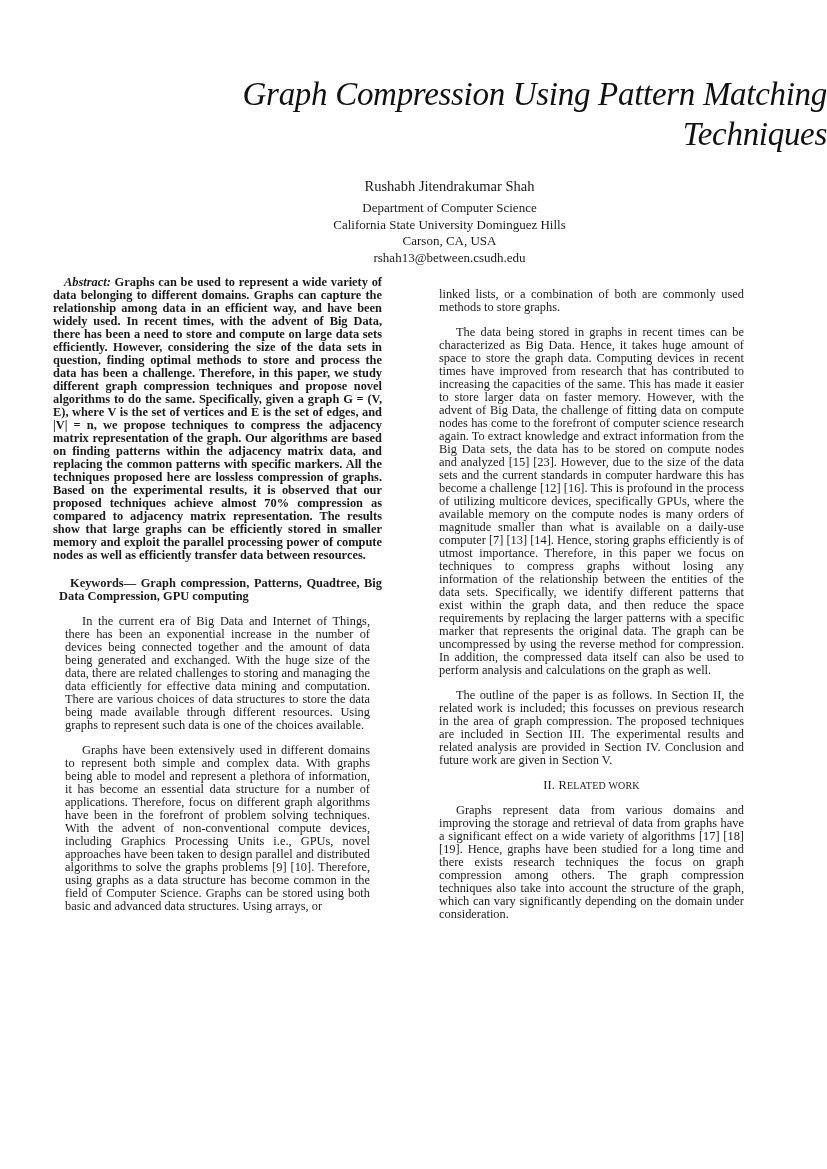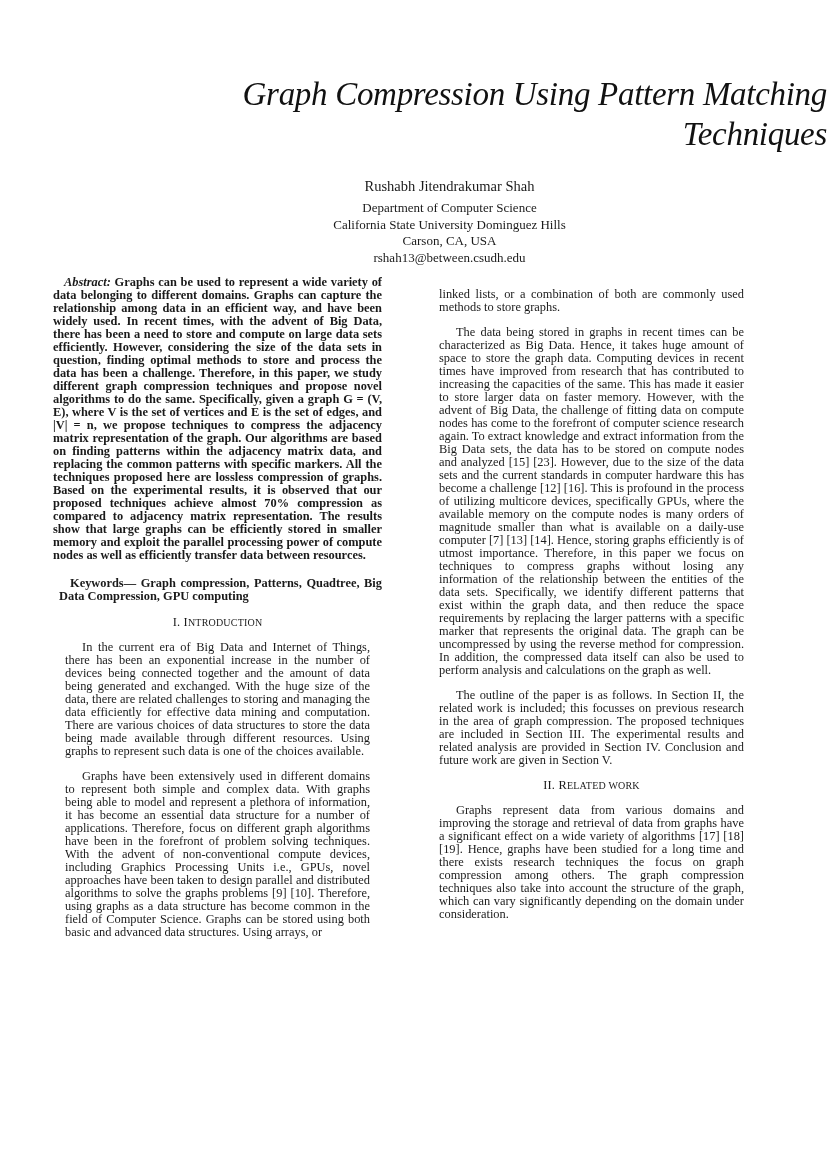--- a/index.html
+++ b/index.html
@@ -34,21 +34,20 @@
   <div class="affil">California State University Dominguez Hills</div>
   <div class="affil">Carson, CA, USA</div>
   <div class="affil">rshah13@between.csudh.edu</div>
 </div>
 
 <div class="col col-left">
   <p class="abstract"><span class="lead">Abstract:</span><span> Graphs can be used to represent a wide variety of data belonging to different domains. Graphs can capture the relationship among data in an efficient way, and have been widely used. In recent times, with the advent of Big Data, there has been a need to store and compute on large data sets efficiently. However, considering the size of the data sets in question, finding optimal methods to store and process the data has been a challenge. Therefore, in this paper, we study different graph compression techniques and propose novel algorithms to do the same. Specifically, given a graph G = (V, E), where V is the set of vertices and E is the set of edges, and |V| = n, we propose techniques to compress the adjacency matrix representation of the graph. Our algorithms are based on finding patterns within the adjacency matrix data, and replacing the common patterns with specific markers. All the techniques proposed here are lossless compression of graphs. Based on the experimental results, it is observed that our proposed techniques achieve almost 70% compression as compared to adjacency matrix representation. The results show that large graphs can be efficiently stored in smaller memory and exploit the parallel processing power of compute nodes as well as efficiently transfer data between resources.</span></p>
 
   <p class="keywords">Keywords— Graph compression, Patterns, Quadtree, Big Data Compression, GPU computing</p>
 
-  <div class="section-head"><span>I. </span><span>I</span><span class="sc">ntroduction</span></div>
 
   <p class="body">In the current era of Big Data and Internet of Things, there has been an exponential increase in the number of devices being connected together and the amount of data being generated and exchanged. With the huge size of the data, there are related challenges to storing and managing the data efficiently for effective data mining and computation. There are various choices of data structures to store the data being made available through different resources. Using graphs to represent such data is one of the choices available.</p>
   <p class="body">Graphs have been extensively used in different domains to represent both simple and complex data. With graphs being able to model and represent a plethora of information, it has become an essential data structure for a number of applications. Therefore, focus on different graph algorithms have been in the forefront of problem solving techniques. With the advent of non-conventional compute devices, including Graphics Processing Units i.e., GPUs, novel approaches have been taken to design parallel and distributed algorithms to solve the graphs problems [9] [10]. Therefore, using graphs as a data structure has become common in the field of Computer Science. Graphs can be stored using both basic and advanced data structures. Using arrays, or</p>
 </div>
 
 <div class="col col-right">
   <p class="body noindent">linked lists, or a combination of both are commonly used methods to store graphs.</p>
   <p class="body">The data being stored in graphs in recent times can be characterized as Big Data. Hence, it takes huge amount of space to store the graph data. Computing devices in recent times have improved from research that has contributed to increasing the capacities of the same. This has made it easier to store larger data on faster memory. However, with the advent of Big Data, the challenge of fitting data on compute nodes has come to the forefront of computer science research again. To extract knowledge and extract information from the Big Data sets, the data has to be stored on compute nodes and analyzed [15] [23]. However, due to the size of the data sets and the current standards in computer hardware this has become a challenge [12] [16]. This is profound in the process of utilizing multicore devices, specifically GPUs, where the available memory on the compute nodes is many orders of magnitude smaller than what is available on a daily-use computer [7] [13] [14]. Hence, storing graphs efficiently is of utmost importance. Therefore, in this paper we focus on techniques to compress graphs without losing any information of the relationship between the entities of the data sets. Specifically, we identify different patterns that exist within the graph data, and then reduce the space requirements by replacing the larger patterns with a specific marker that represents the original data. The graph can be uncompressed by using the reverse method for compression. In addition, the compressed data itself can also be used to perform analysis and calculations on the graph as well.</p>
   <p class="body">The outline of the paper is as follows. In Section II, the related work is included; this focusses on previous research in the area of graph compression. The proposed techniques are included in Section III. The experimental results and related analysis are provided in Section IV. Conclusion and future work are given in Section V.</p>
 

